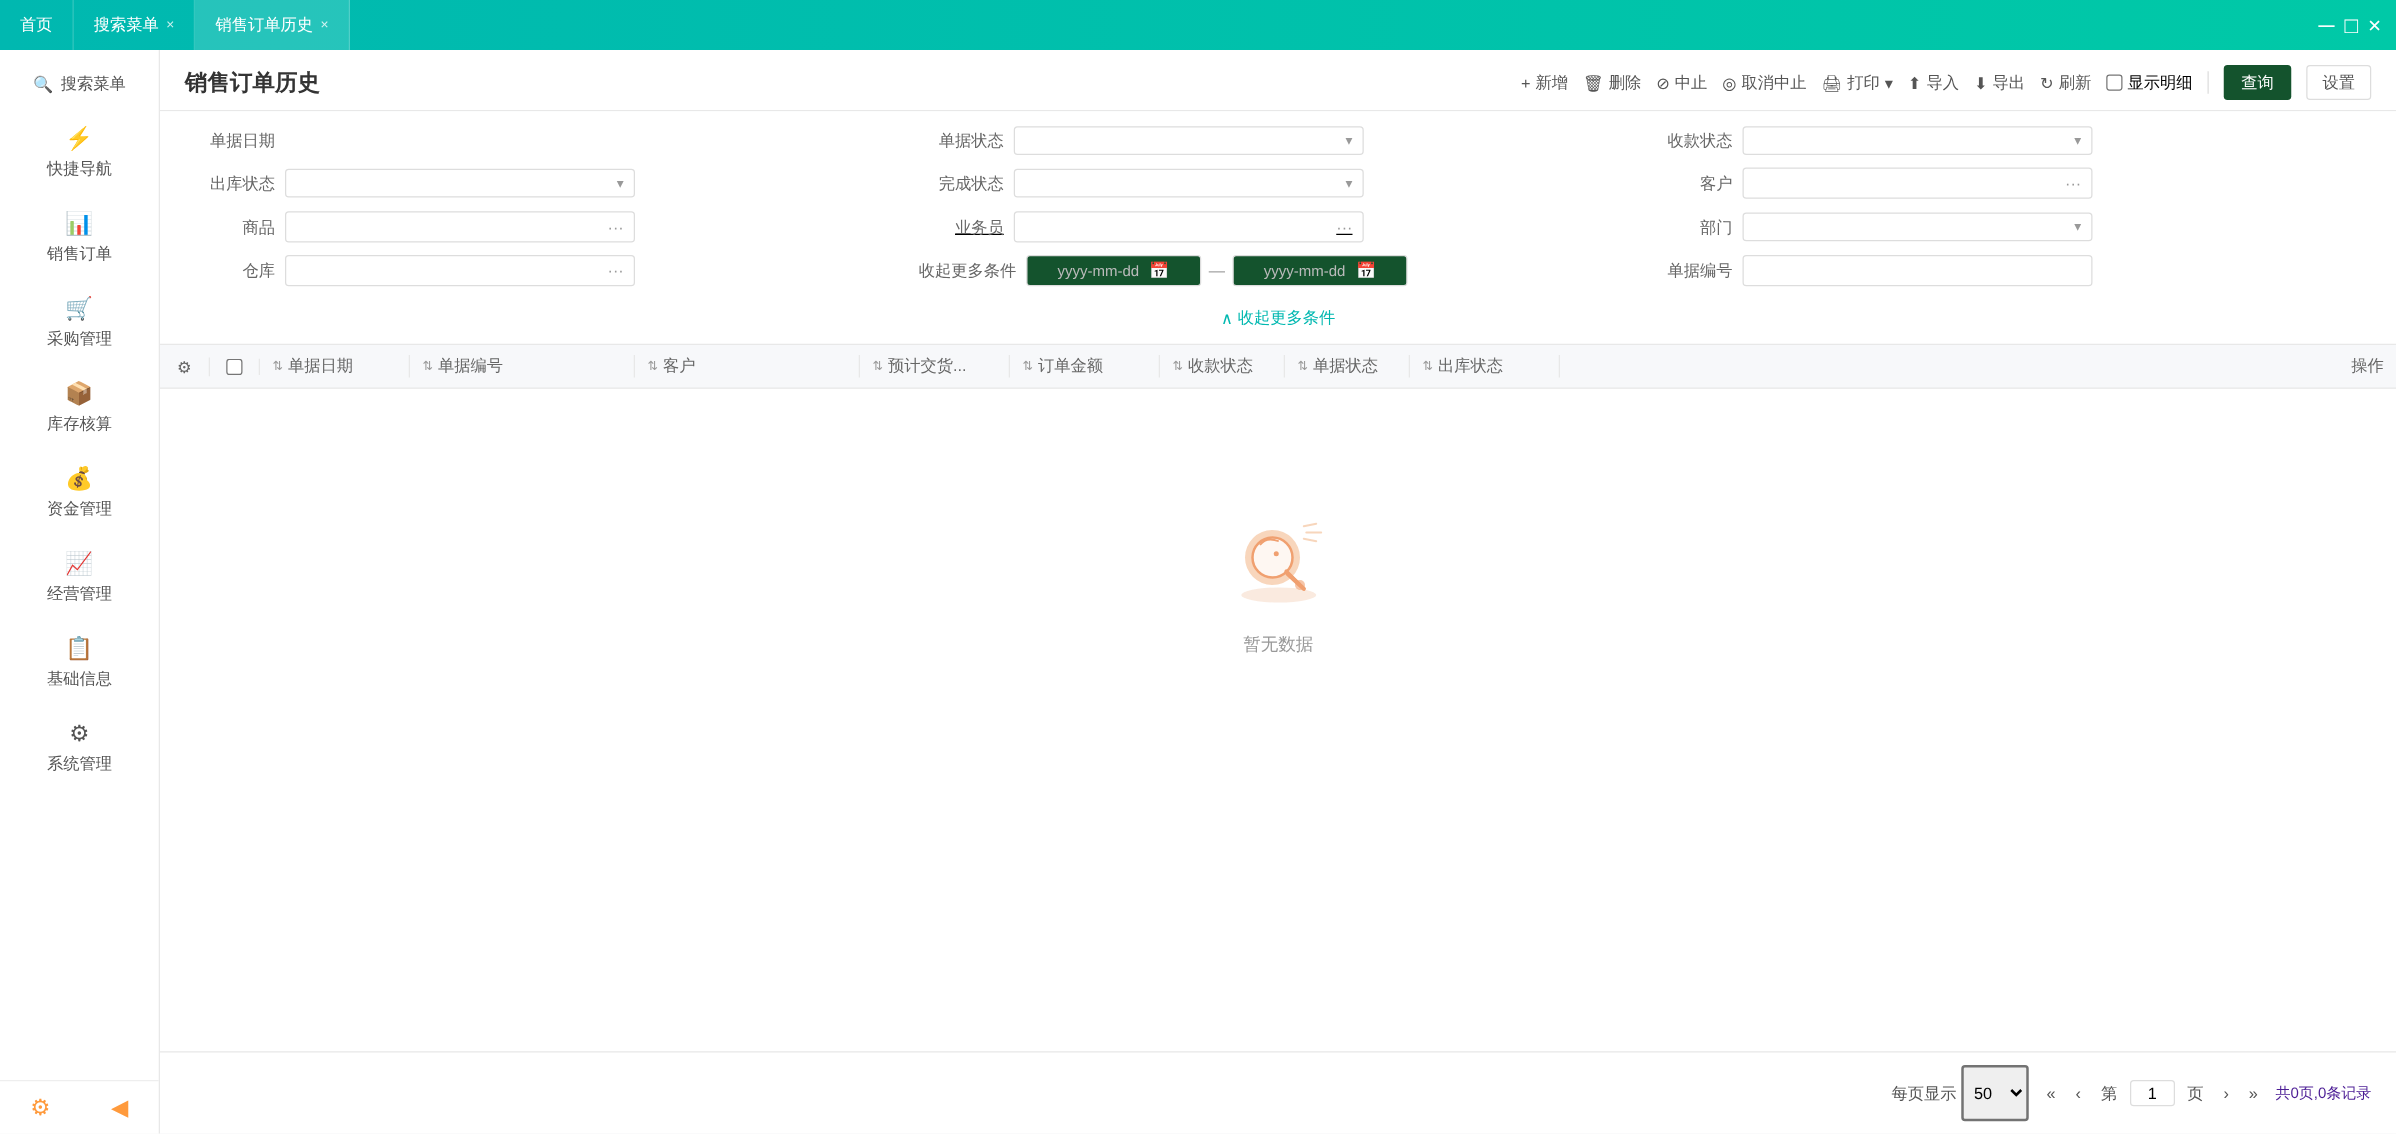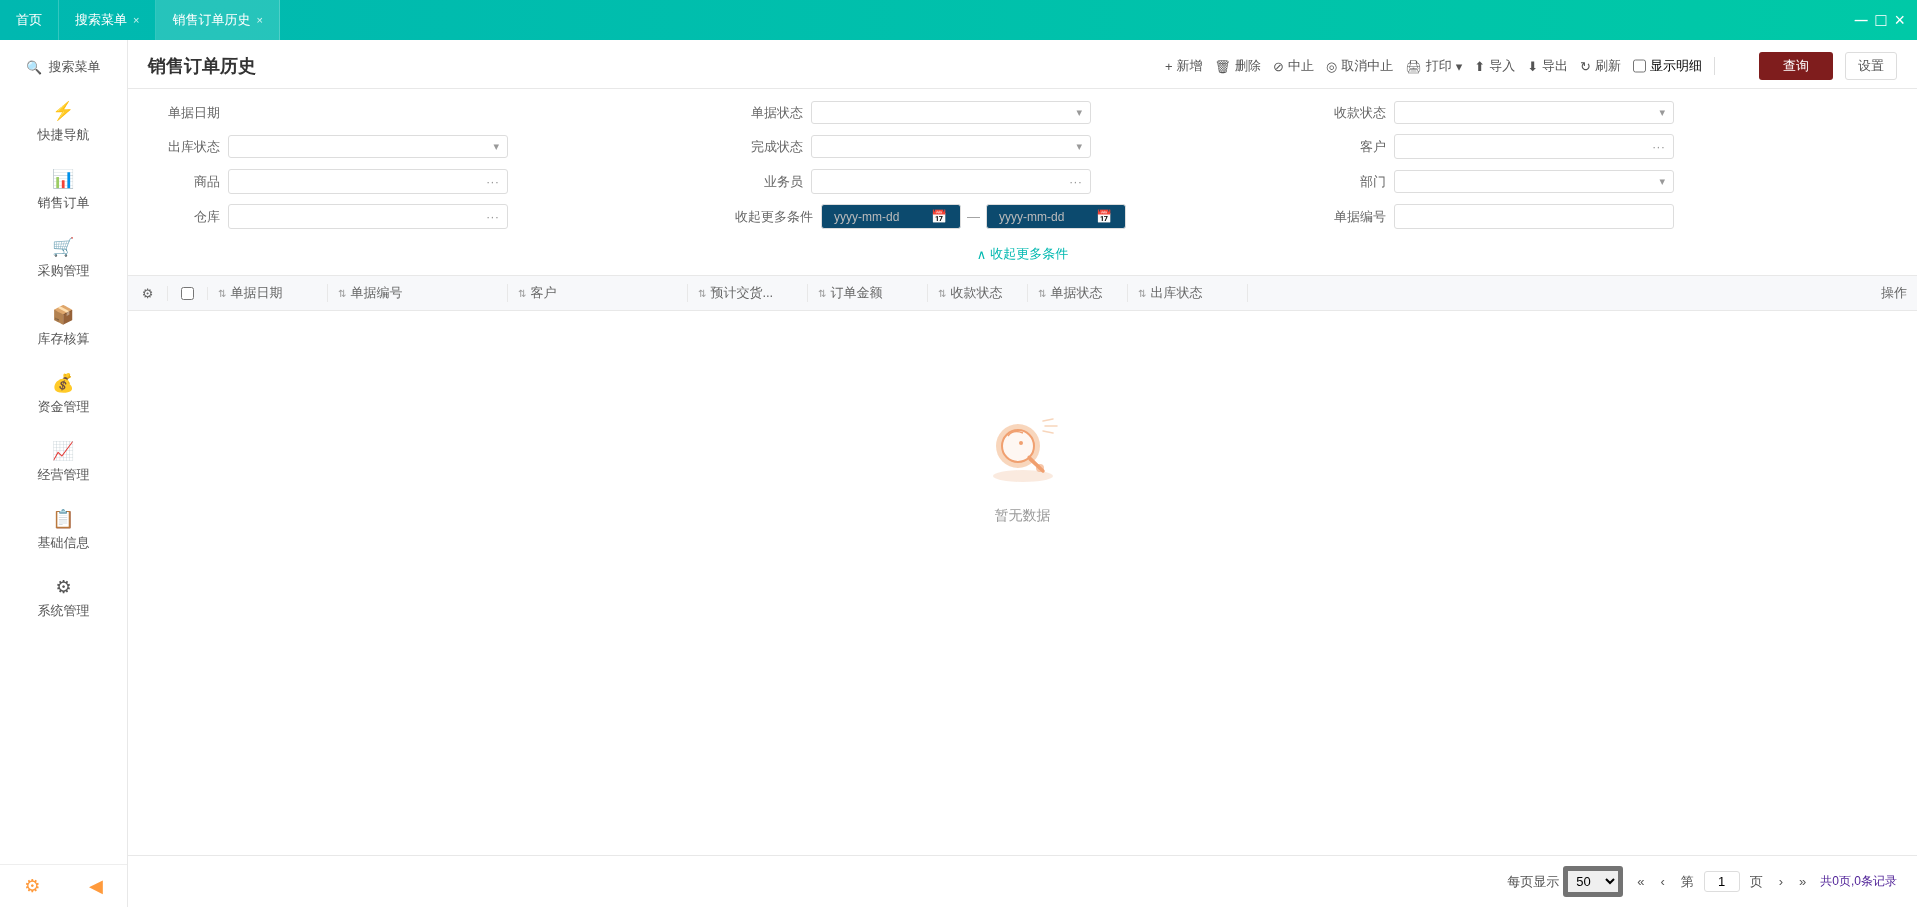--- a/index.html
+++ b/index.html
@@ -128,26 +128,25 @@
     }
     .toolbar-btn {
       display: flex;
       align-items: center;
       gap: 4px;
       cursor: pointer;
       color: #555;
       font-size: 13px;
     }
     .toolbar-btn.query {
-      background: #7f1d1d;
+      background: #14532d;
       color: #fff;
-      padding: 5px 24px;
+      padding: 5px 14px;
       border-radius: 3px;
       font-size: 13px;
-      margin-left: 32px;
     }
     .toolbar-btn.settings {
       border: 1px solid #ddd;
       padding: 4px 12px;
       border-radius: 3px;
       background: #fff;
     }
     .toolbar-divider { width: 1px; height: 18px; background: #ddd; }
 
     
@@ -214,24 +213,24 @@
       cursor: pointer;
       color: #999;
       background: #fff;
       display: flex;
       align-items: center;
       justify-content: flex-end;
     }
     .filter-date-input {
       border: 1px solid #ddd;
       border-radius: 3px;
-      padding: 4px 12px;
+      padding: 4px 24px;
       width: 140px;
       color: #999;
-      background: #0c4a6e;
+      background: #14532d;
       display: flex;
       align-items: center;
       justify-content: space-between;
       cursor: pointer;
     }
     .filter-date-input .cal-icon { color: #ff6a00; }
     .filter-dash { padding: 0 6px; color: #999; }
     .filter-text-input {
       border: 1px solid #ddd;
       border-radius: 3px;
@@ -319,22 +318,22 @@
       font-size: 13px;
       color: #555;
     }
     .pagination .per-page {
       display: flex;
       align-items: center;
       gap: 4px;
       justify-content: space-between;
     }
     .pagination select {
-      border: 5px solid #737373;
-      padding: 2px 4px;
+      border: 2px solid #737373;
+      padding: 12px 4px;
       border-radius: 3px;
     }
     .pagination .page-nav {
       display: flex;
       align-items: center;
       gap: 4px;
     }
     .pagination .page-nav span {
       cursor: pointer;
       color: #555;
@@ -534,21 +533,21 @@
         </div>
       </div>
 
       <div class="filter-row">
         <div class="filter-group" style="flex:1;display:flex;align-items:center;">
           <span class="filter-label">商品</span>
           <div class="filter-ellipsis" style="flex:1;max-width:280px;">
             <span style="color:#999;">···</span>
           </div>
         </div>
-        <div class="filter-group" style="flex:1;display:flex;align-items:center;">
+        <div class="filter-group" style="flex:1;display:flex;align-items:center;text-decoration:underline;">
           <span class="filter-label">业务员</span>
           <div class="filter-ellipsis" style="flex:1;max-width:280px;">
             <span style="color:#999;">···</span>
           </div>
         </div>
         <div class="filter-group" style="flex:1;display:flex;align-items:center;">
           <span class="filter-label">部门</span>
           <div class="filter-select" style="flex:1;max-width:280px;">
             <span></span>
             <span class="arrow">▾</span>

